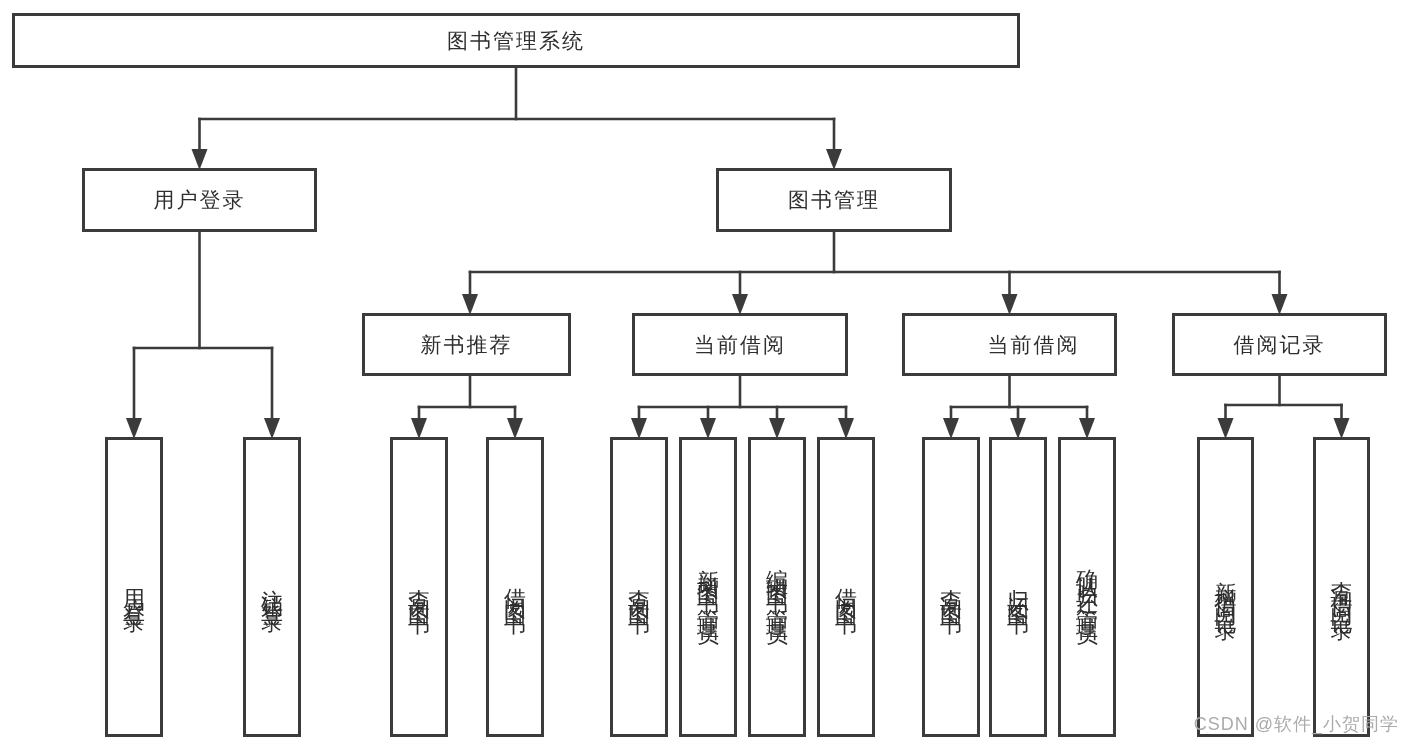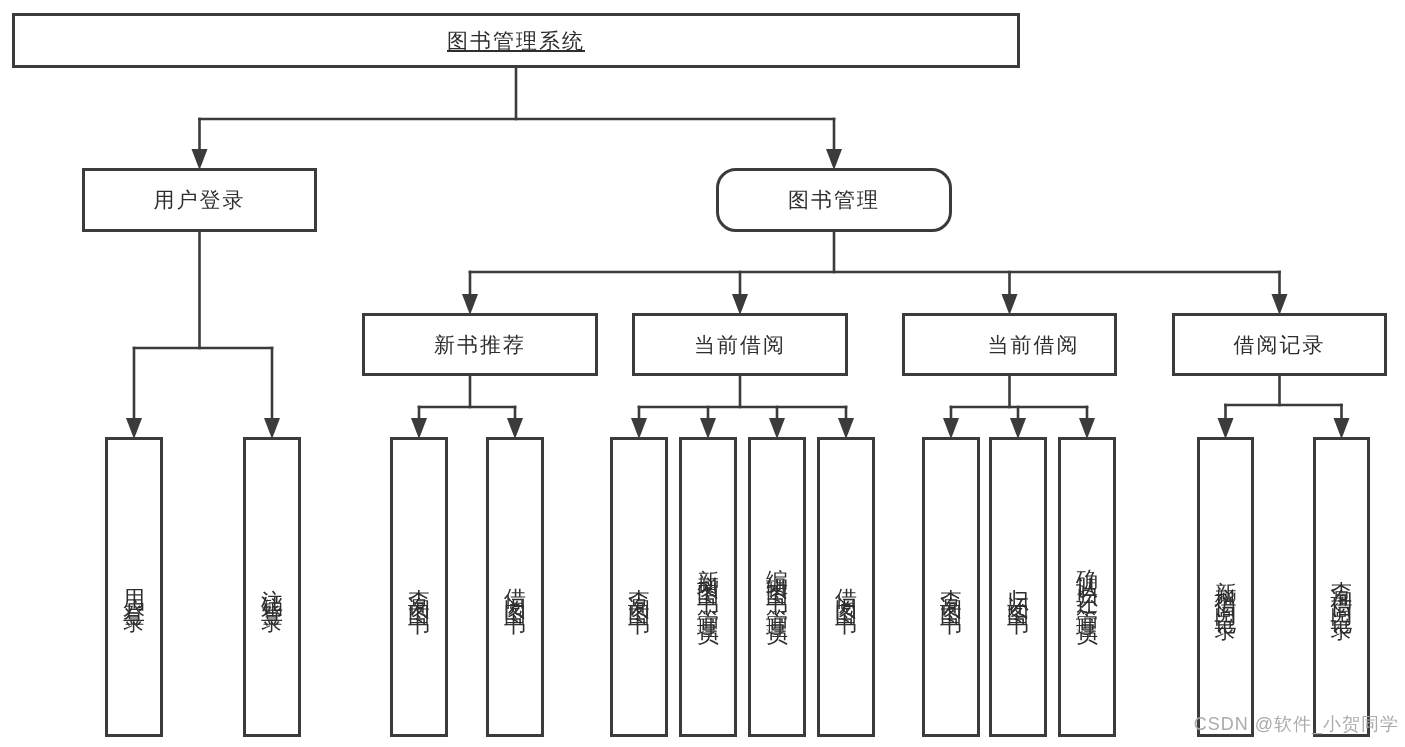--- a/index.html
+++ b/index.html
@@ -128,24 +128,24 @@
       <g>
         <line x1="1279.5" y1="374" x2="1279.5" y2="405" stroke="#3b3b3b" stroke-width="2.6" stroke-linecap="square"></line>
         <line x1="1225.5" y1="405" x2="1341.5" y2="405" stroke="#3b3b3b" stroke-width="2.6" stroke-linecap="square"></line>
         <line x1="1225.5" y1="405" x2="1225.5" y2="421" stroke="#3b3b3b" stroke-width="2.6" stroke-linecap="square"></line>
         <polygon points="1225.5,439 1217.5,418 1233.5,418" fill="#3b3b3b"></polygon>
         <line x1="1341.5" y1="405" x2="1341.5" y2="421" stroke="#3b3b3b" stroke-width="2.6" stroke-linecap="square"></line>
         <polygon points="1341.5,439 1333.5,418 1349.5,418" fill="#3b3b3b"></polygon>
       </g>
     </svg>
   <div id="watermark">CSDN @软件_小贺同学</div>
-<div class="node h" style="left: 12px; top: 13px; width: 1008px; height: 55px; text-decoration: underline;">图书管理系统</div>
+<div class="node h" style="left: 12px; top: 13px; width: 1008px; height: 55px;">图书管理系统</div>
     <div class="node h" style="left: 82px; top: 168px; width: 235px; height: 64px;">用户登录</div>
-    <div class="node h" style="left: 716px; top: 168px; width: 236px; height: 64px; border-radius: 20px;">图书管理</div>
-    <div class="node h" style="left: 362px; top: 313px; width: 236px; height: 63px;">新书推荐</div>
+    <div class="node h" style="left: 716px; top: 168px; width: 236px; height: 64px;">图书管理</div>
+    <div class="node h" style="left: 362px; top: 313px; width: 209px; height: 63px;">新书推荐</div>
     <div class="node h" style="left: 632px; top: 313px; width: 216px; height: 63px;">当前借阅</div>
     <div class="node h" style="left: 902px; top: 313px; width: 215px; height: 63px; padding-left: 48px;">当前借阅</div>
     <div class="node h" style="left: 1172px; top: 313px; width: 215px; height: 63px;">借阅记录</div>
     <div class="node v" style="left: 105px; top: 437px; width: 58px; height: 300px;">用户登录</div>
     <div class="node v" style="left: 243px; top: 437px; width: 58px; height: 300px;">注销登录</div>
     <div class="node v" style="left: 390px; top: 437px; width: 58px; height: 300px;">查询图书</div>
     <div class="node v" style="left: 486px; top: 437px; width: 58px; height: 300px;">借阅图书</div>
     <div class="node v" style="left: 610px; top: 437px; width: 58px; height: 300px;">查询图书</div>
     <div class="node v" style="left: 679px; top: 437px; width: 58px; height: 300px;">新增图书（管理员）</div>
     <div class="node v" style="left: 748px; top: 437px; width: 58px; height: 300px;">编辑图书（管理员）</div>

